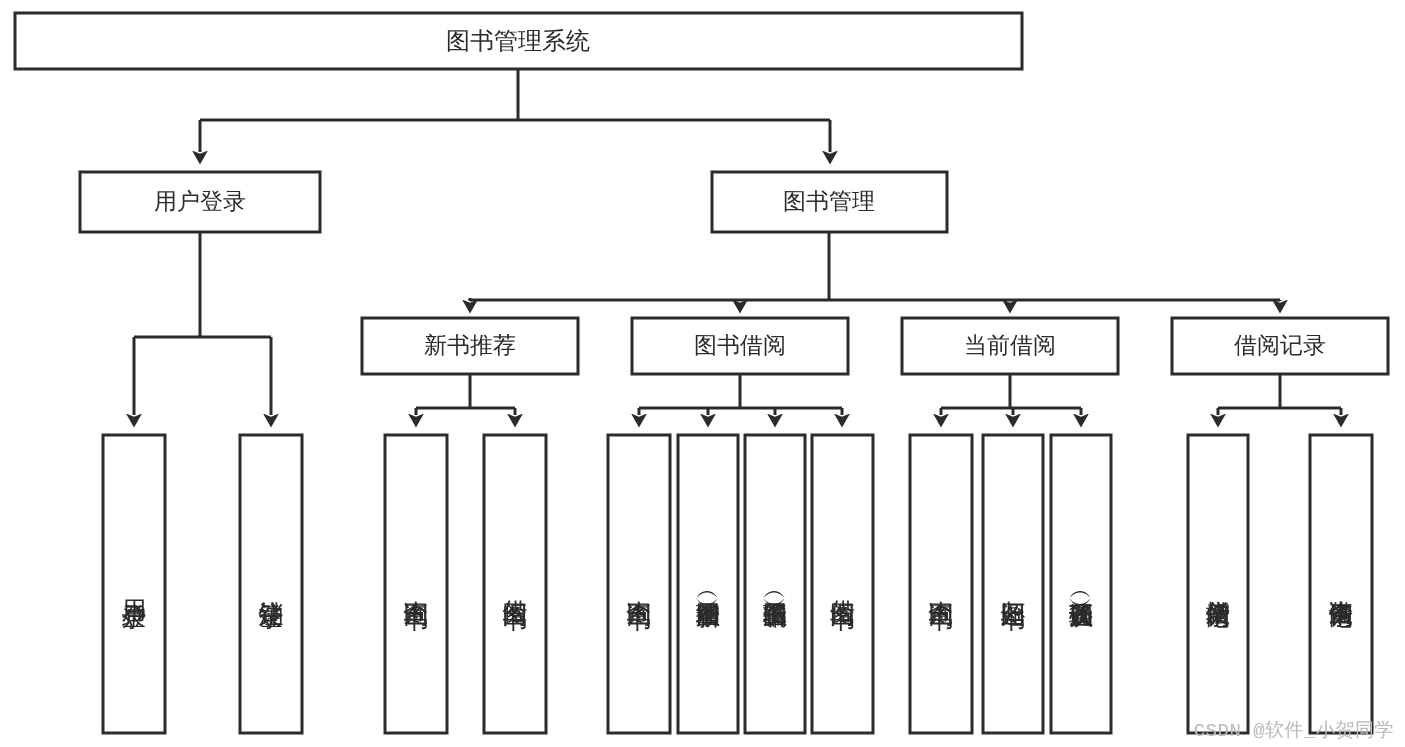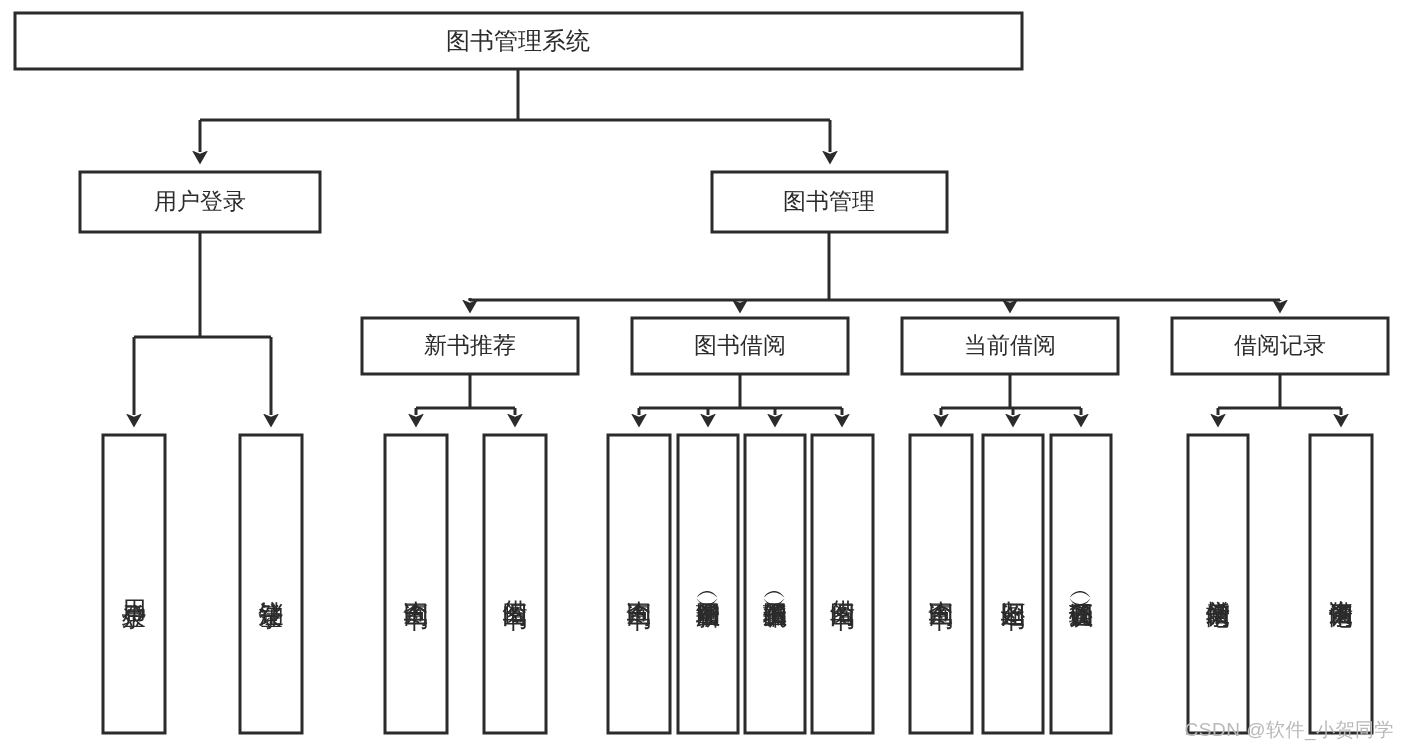--- a/index.html
+++ b/index.html
@@ -68,21 +68,21 @@
     align-items: center;
     justify-content: center;
     white-space: nowrap;
     pointer-events: none;
     user-select: none;
   }
   .watermark {
     position: absolute;
     right: 8px;
     bottom: 4px;
-    font-family: Liberation Sans, sans-serif;
+    font-family: Liberation Mono, monospace;
     font-size: 19px;
     color: #b9b9b9;
     letter-spacing: 0.5px;
     white-space: nowrap;
     padding-left: 38px;
   }
 </style>
 </head>
 <body>
 

